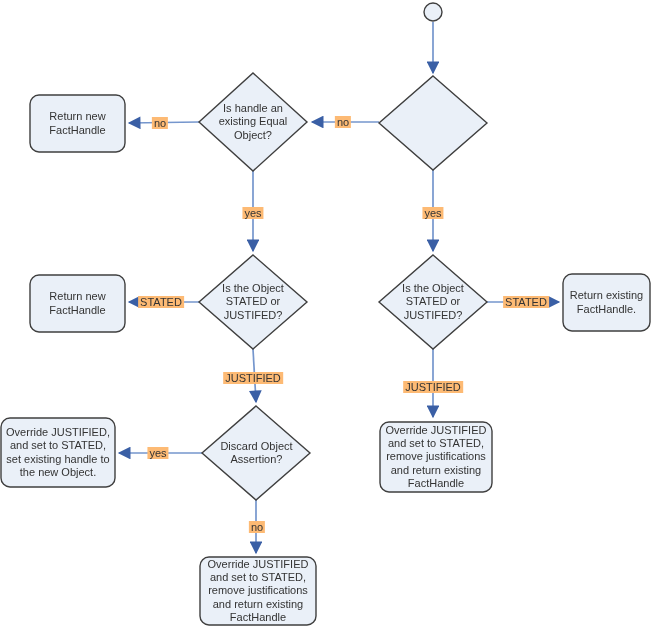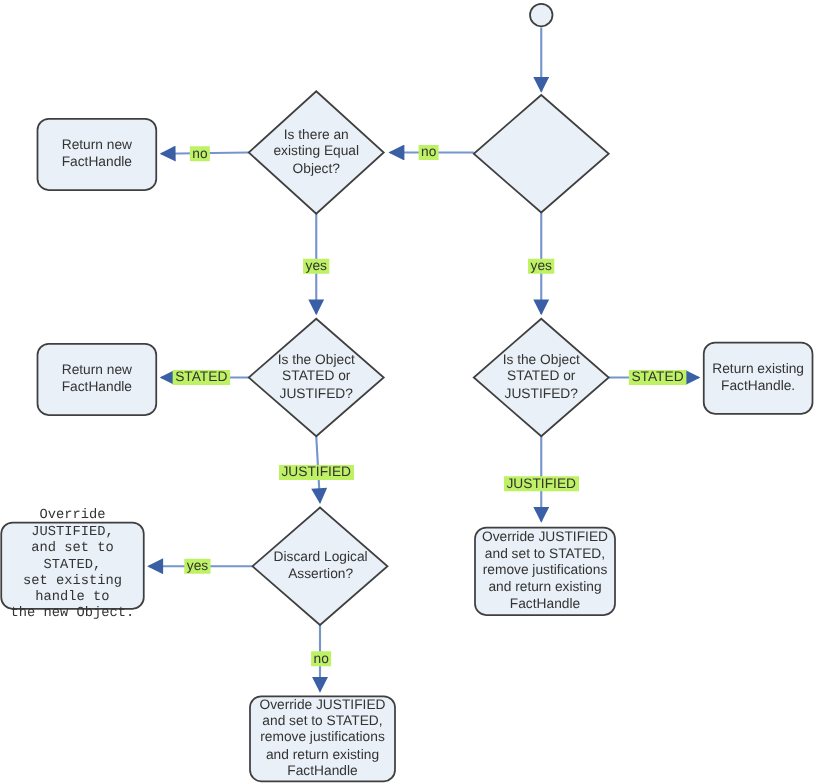--- a/index.html
+++ b/index.html
@@ -21,21 +21,21 @@
     white-space: pre-line;
     font-size: 11px;
     line-height: 1.2;
     color: #333333;
     pointer-events: none;
   }
   .node-text.align-left { text-align: right; }
   .edge-label {
     position: absolute;
     transform: translate(-50%, -50%);
-    background: #bef264;
+    background: #fdba74;
     padding: 0 2px;
     font-size: 11px;
     color: #333333;
     white-space: nowrap;
     pointer-events: none;
   }
 </style>
 </head>
 <body>
 
@@ -71,38 +71,38 @@
       <polygon points="433,255 487,302 433,349 379,302"></polygon>
       <rect x="30" y="275" width="95" height="57" rx="9"></rect>
       <rect x="563" y="274" width="87" height="57" rx="9"></rect>
       <polygon points="256,406 310,453 256,500 202,453"></polygon>
       <rect x="1" y="418" width="114" height="69" rx="9"></rect>
       <rect x="380" y="422" width="112" height="70" rx="9"></rect>
       <rect x="200" y="557" width="116" height="68" rx="9"></rect>
     </g>
   </svg>
 
-  <div class="node-text" style="left:199px; top:73px;  width:108px; height:98px;">Is there an
+  <div class="node-text" style="left:199px; top:73px;  width:108px; height:98px;">Is handle an
 existing Equal
 Object?</div>
   <div class="node-text align-left" style="left:30px; top:95px; width:95px; height:57px;">Return new
 FactHandle</div>
   <div class="node-text" style="left:199px; top:255px; width:108px; height:94px;">Is the Object
 STATED or
 JUSTIFED?</div>
   <div class="node-text" style="left:379px; top:255px; width:108px; height:94px;">Is the Object
 STATED or
 JUSTIFED?</div>
   <div class="node-text align-left" style="left:30px; top:275px; width:95px; height:57px;">Return new
 FactHandle</div>
   <div class="node-text" style="left:563px; top:274px; width:87px;  height:57px;">Return existing
 FactHandle.</div>
-  <div class="node-text" style="left:202px; top:406px; width:109px; height:94px;">Discard Logical
+  <div class="node-text" style="left:202px; top:406px; width:109px; height:94px;">Discard Object
 Assertion?</div>
-  <div class="node-text" style="left:1px;   top:418px; width:114px; height:69px;font-family:Liberation Mono, monospace;">Override JUSTIFIED,
+  <div class="node-text" style="left:1px;   top:418px; width:114px; height:69px;">Override JUSTIFIED,
 and set to STATED,
 set existing handle to
 the new Object.</div>
   <div class="node-text" style="left:380px; top:422px; width:112px; height:70px;">Override JUSTIFIED
 and set to STATED,
 remove justifications
 and return existing
 FactHandle</div>
   <div class="node-text" style="left:200px; top:557px; width:116px; height:68px;">Override JUSTIFIED
 and set to STATED,

